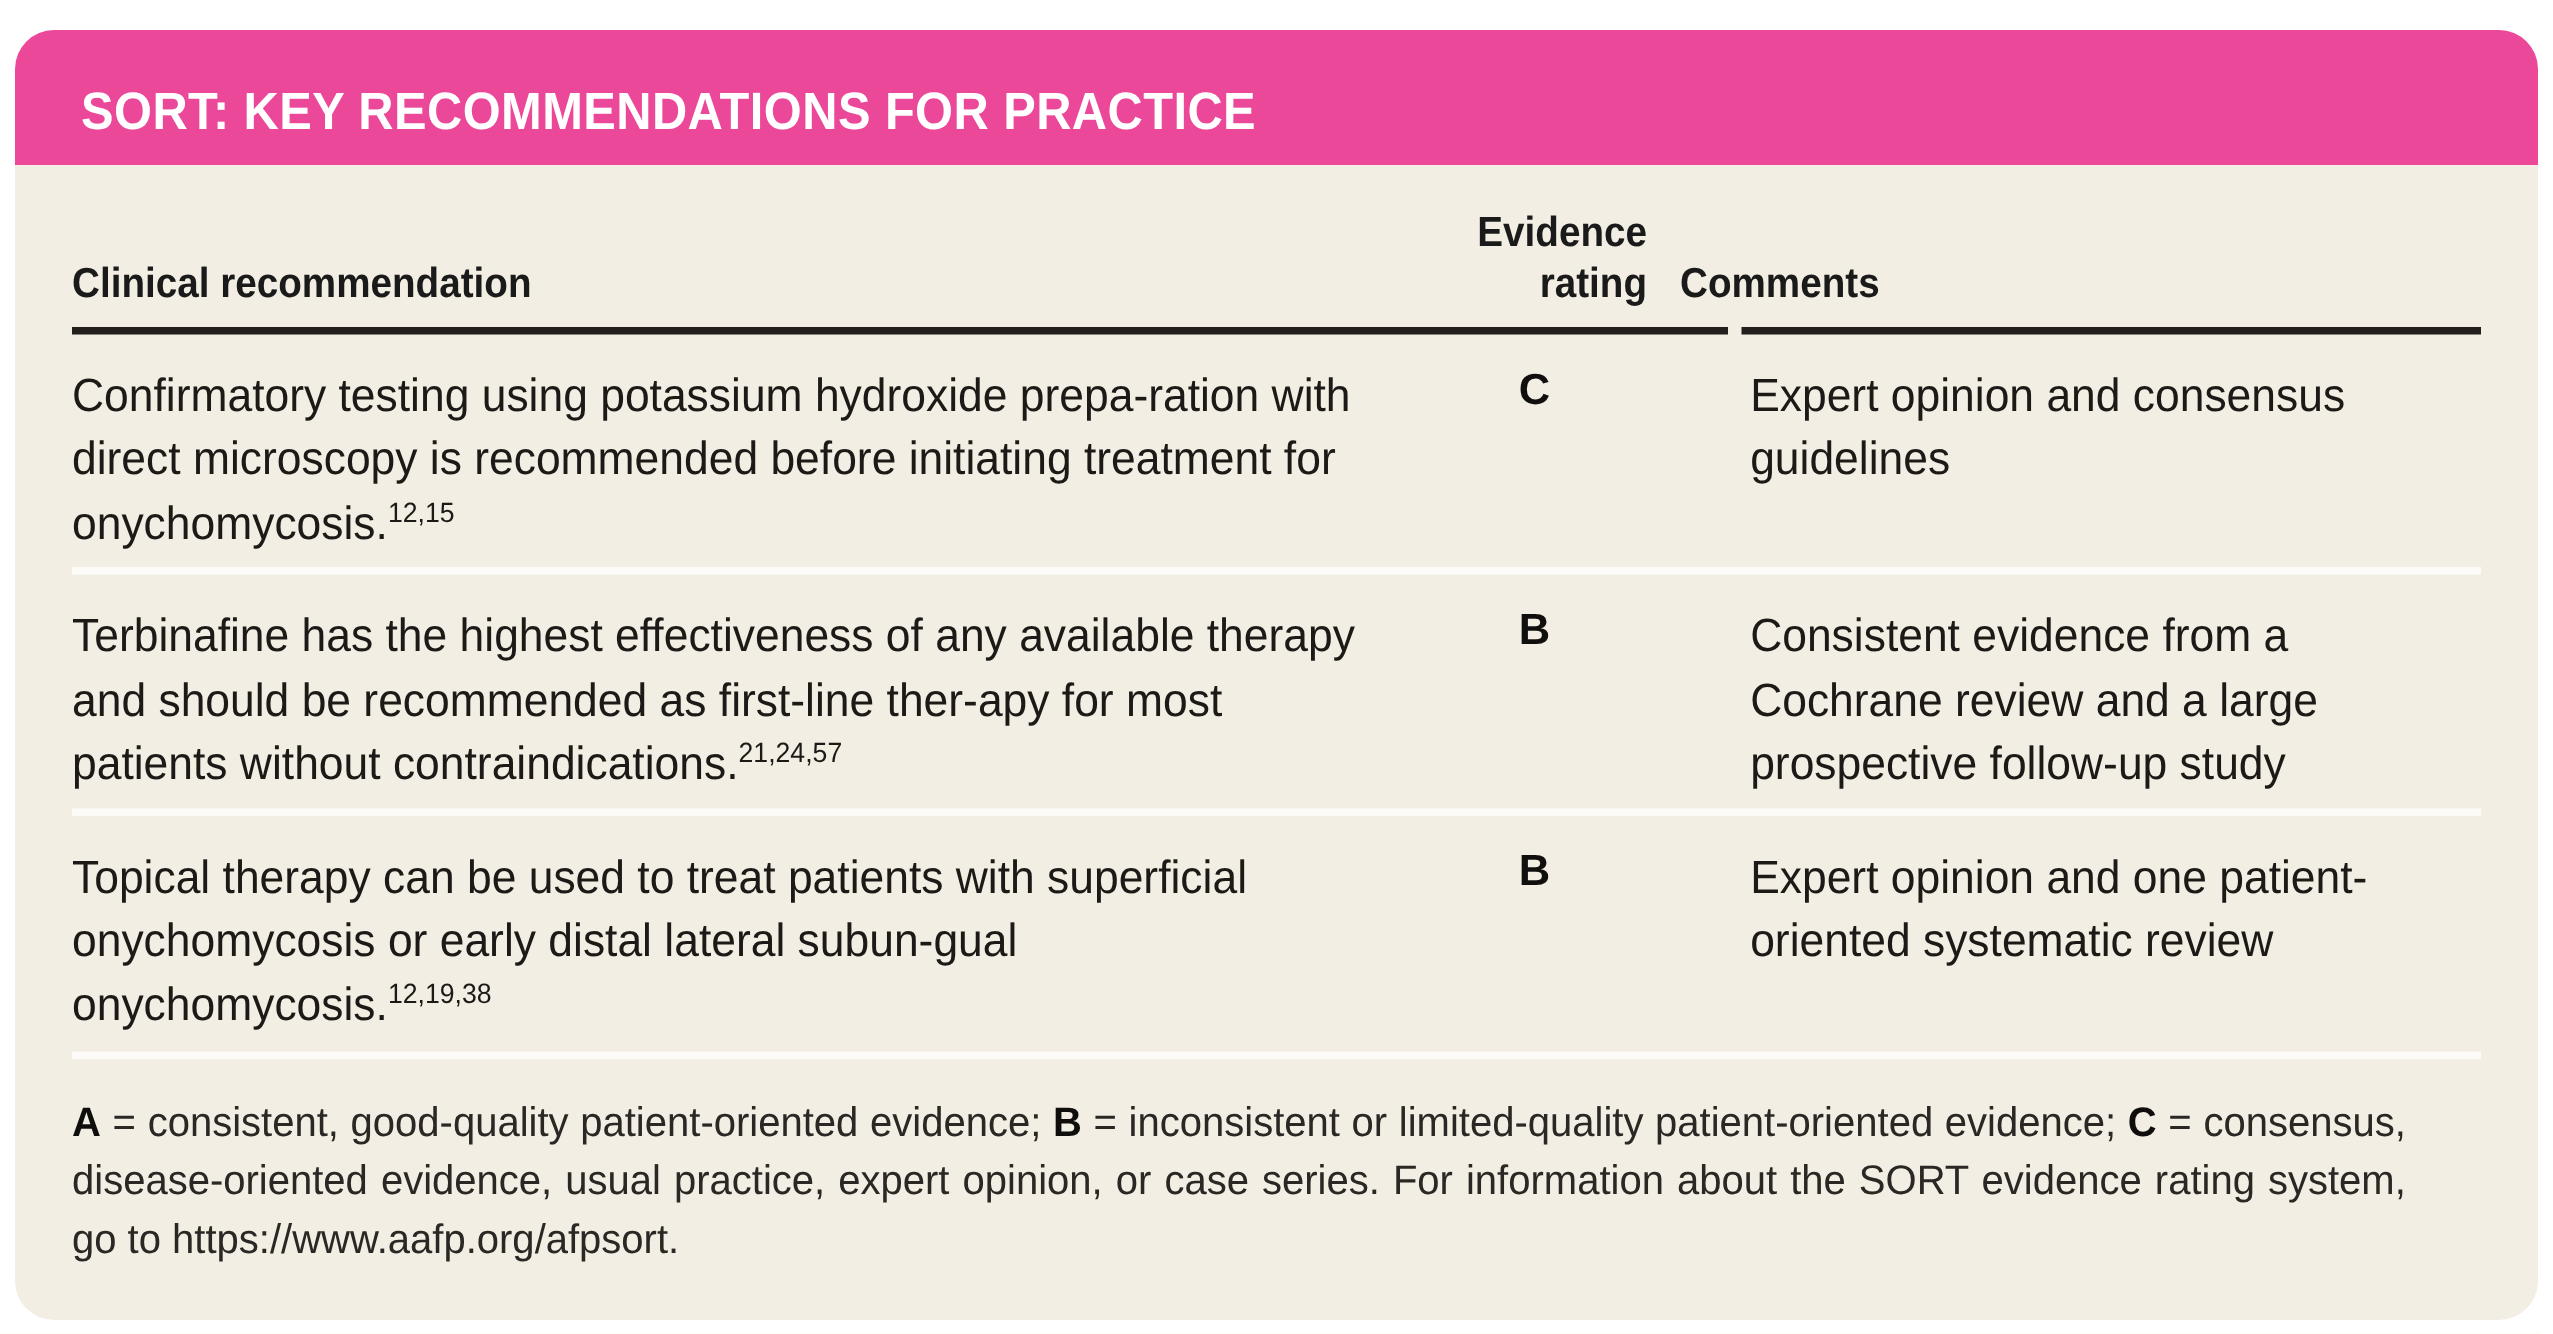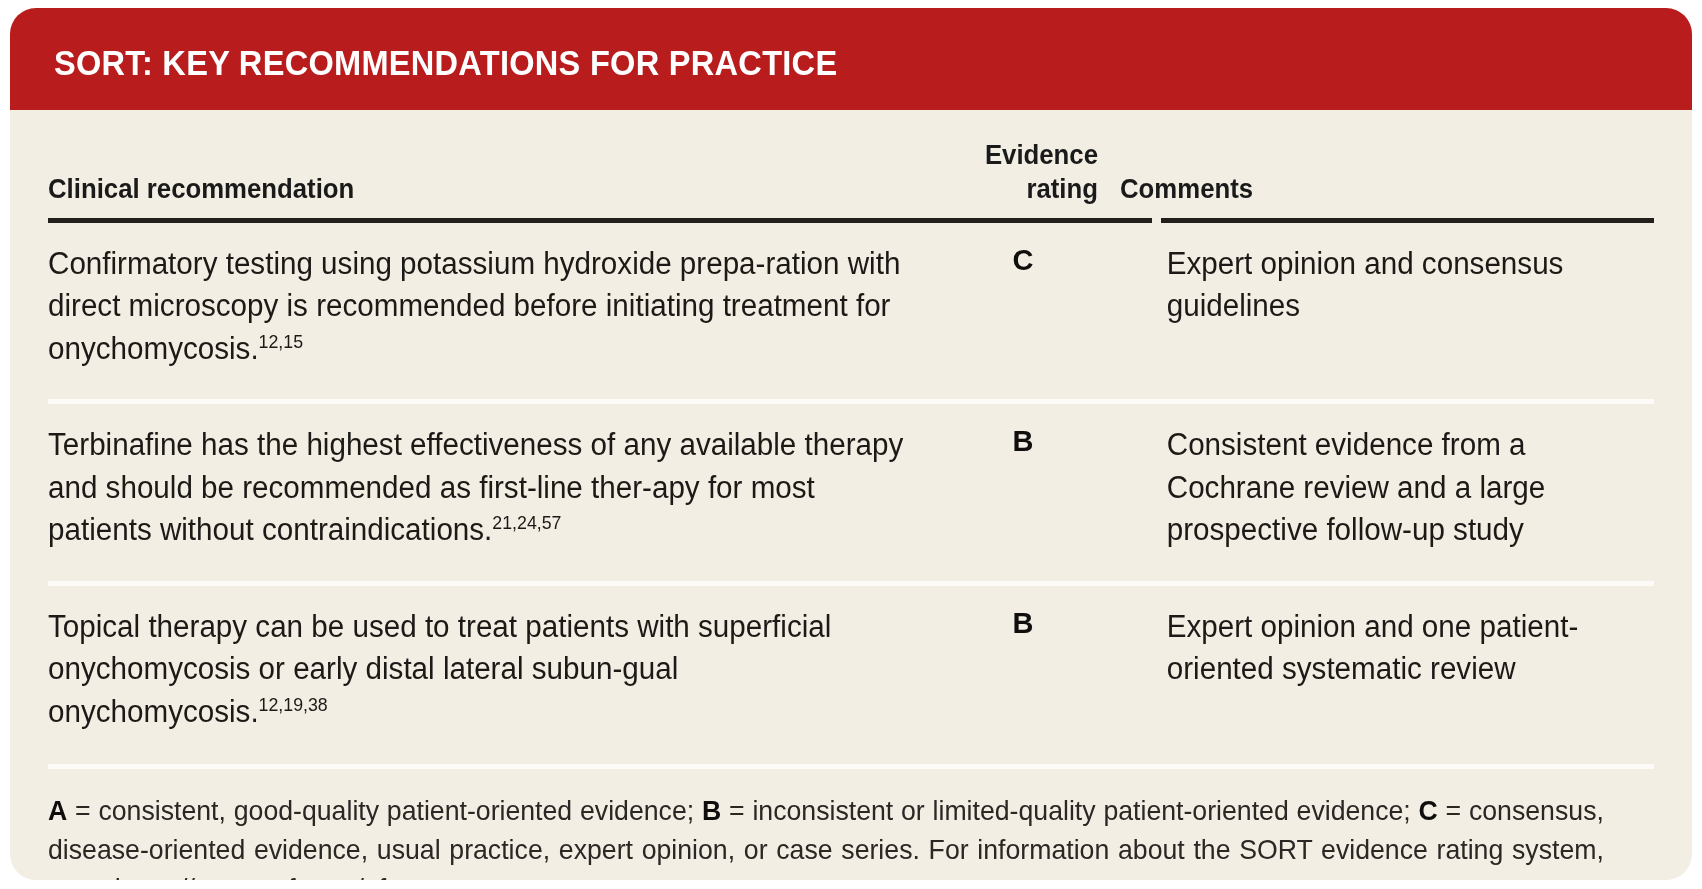--- a/index.html
+++ b/index.html
@@ -20,24 +20,24 @@
     top: 0;
     width: 1702px;
     height: 889px;
     box-sizing: border-box;
   }
 
   
   .title-band {
     position: absolute;
     left: 10px;
-    top: 8px;
+    top: 20px;
     width: 1682px;
     height: 109px;
-    background: #b91c1c;
+    background: #ec4899;
     border-radius: 26px 26px 0 0;
     box-sizing: border-box;
   }
   .title-text {
     position: absolute;
     left: 44px;
     top: 50%;
     transform: translateY(-50%);
     color: #ffffff;
     font-size: 35px;
@@ -105,21 +105,21 @@
     background: #231f1c;
   }
 
   
   .rows { position: absolute; left: 0; top: 113px; width: 1606px; }
 
   .row {
     position: relative;
     display: flex;
     align-items: flex-start;
-    padding: 20px 0 29px 0;
+    padding: 20px 0 8px 0;
   }
   .sep {
     position: relative;
     height: 5px;
     background: #fcfbf7;
     width: 1606px;
   }
 
   .cell-rec {
     width: 900px;

